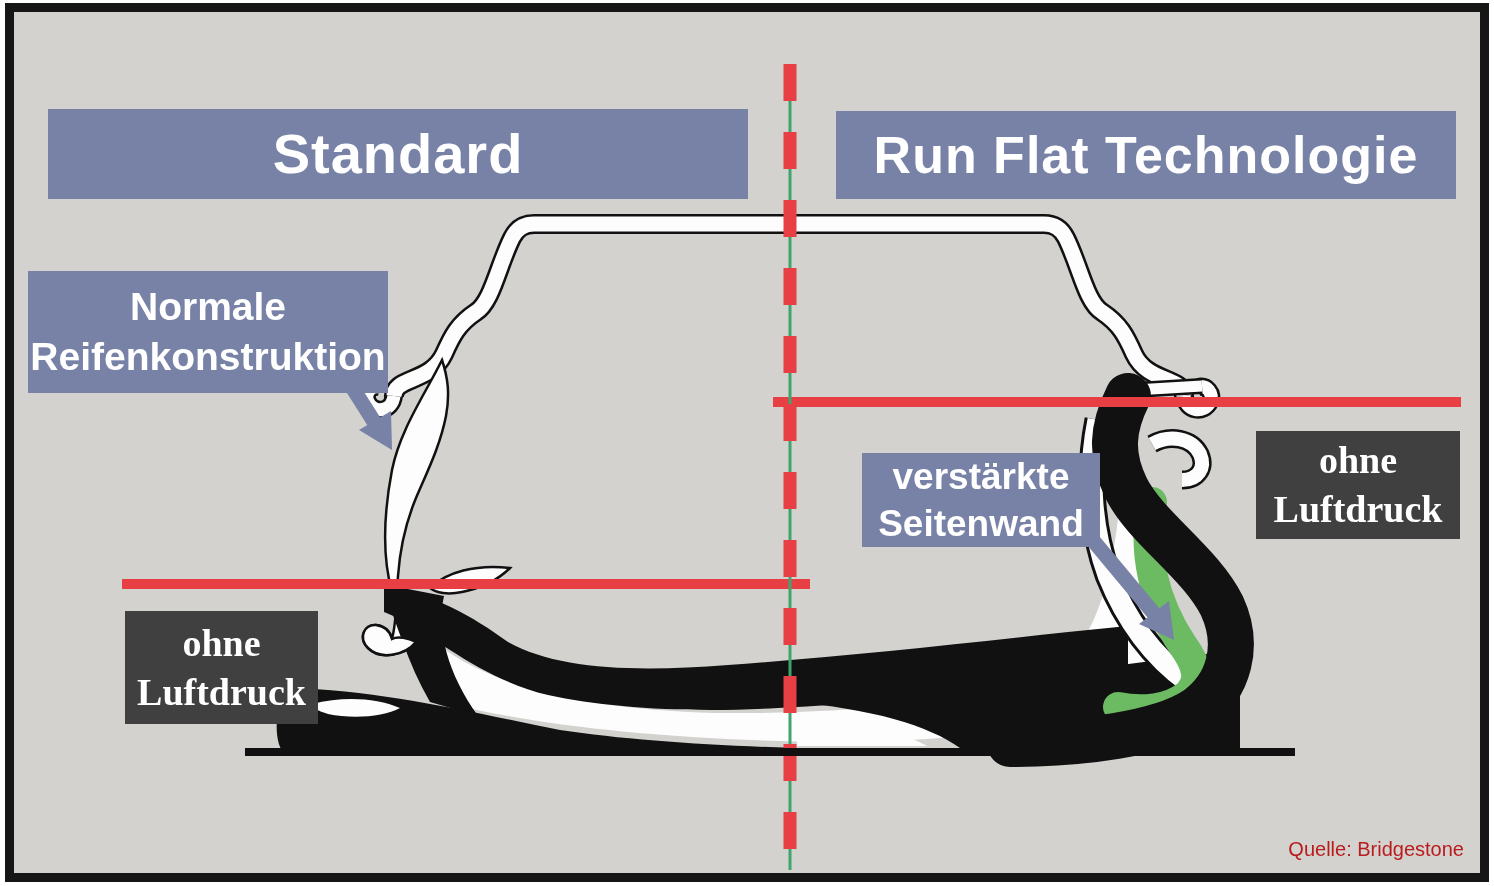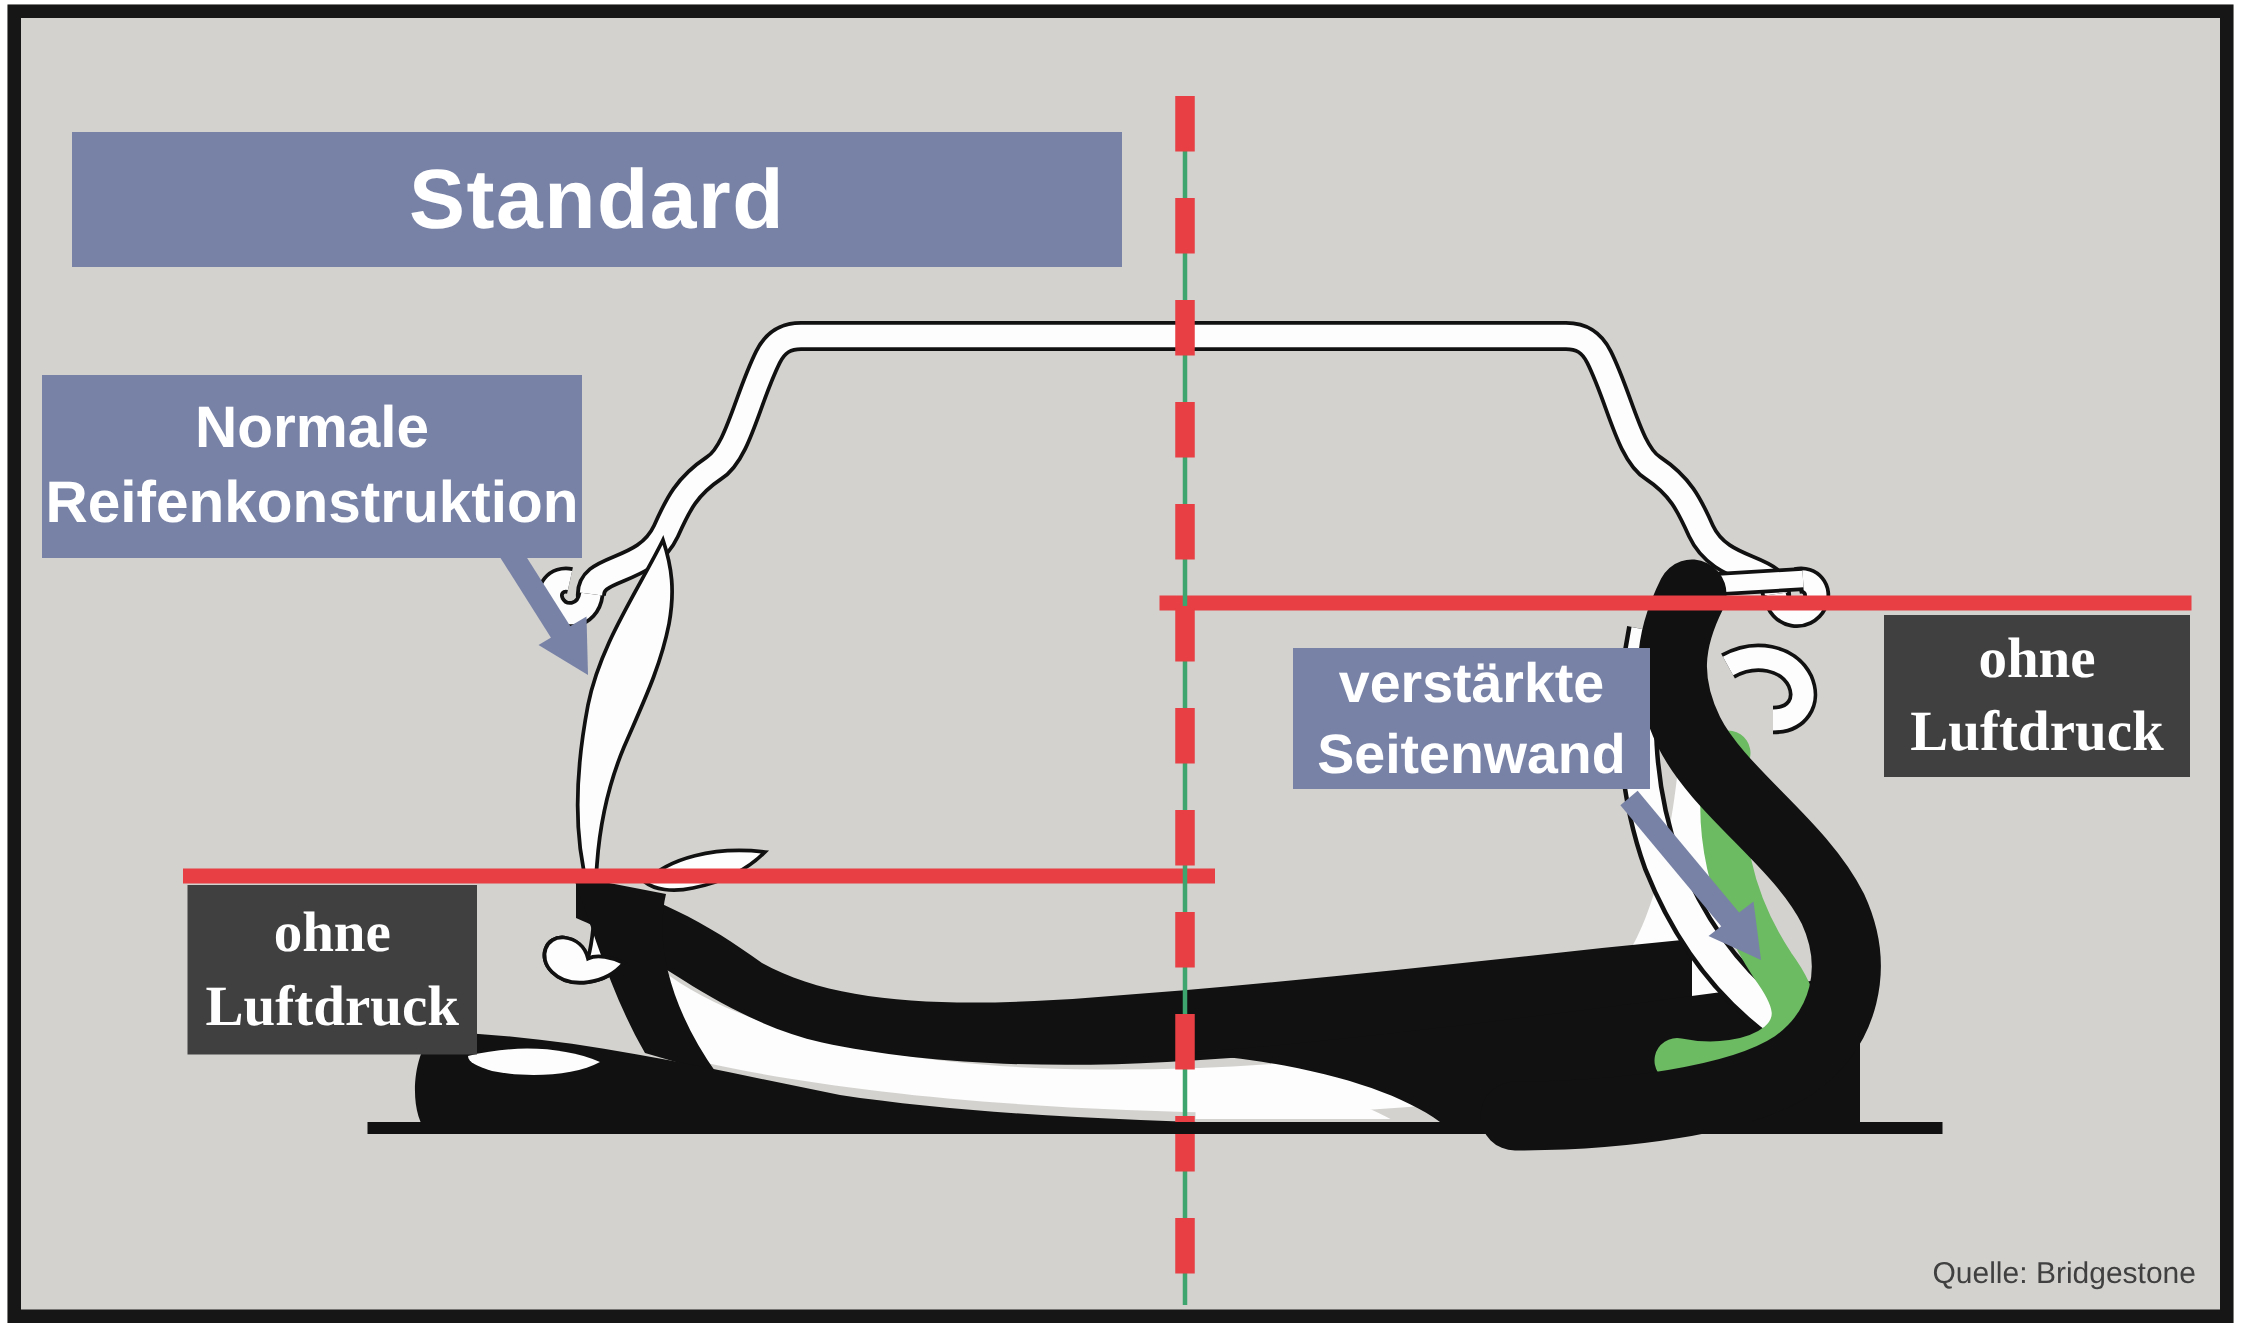--- a/index.html
+++ b/index.html
@@ -2,32 +2,32 @@
 <html><head>
 <meta charset="utf-8">
 <style>
   html,body{margin:0;padding:0;background:#ffffff;}
   #stage{position:relative;width:1494px;height:886px;background:#ffffff;overflow:hidden;
          font-family:"Liberation Sans", sans-serif;}
   #frame{position:absolute;left:5px;top:3px;width:1484px;height:879px;
          border:9px solid #161616;background:#d3d2cf;box-sizing:border-box;}
   #art{position:absolute;left:0;top:0;z-index:5;}
   .lbl{position:absolute;z-index:10;display:flex;flex-direction:column;align-items:center;
-       justify-content:center;color:#ffffff;font-weight:bold;text-align:center;line-height:1.28;}
+       justify-content:center;color:#ffffff;font-weight:bold;text-align:center;line-height:1.28;margin-top:21px;}
   .blue{background:#7882a6;}
   .red{background:#404040;font-family:Liberation Serif, serif;}
   .title{font-size:56px;letter-spacing:1px;}
   #title-left{left:48px;top:88px;width:700px;height:90px;}
   #title-right{left:836px;top:90px;width:620px;height:88px;font-size:52px;}
   #co-normale{left:28px;top:250px;width:360px;height:122px;font-size:39px;}
   #co-verst{left:862px;top:432px;width:238px;height:94px;font-size:37px;}
   #press-left{left:125px;top:590px;width:193px;height:113px;font-size:38px;}
   #press-right{left:1256px;top:410px;width:204px;height:108px;font-size:38px;}
   #quelle{position:absolute;z-index:10;left:1040px;top:838px;width:424px;text-align:right;
-          font-size:20px;color:#404040;font-weight:normal;}
+          font-size:20px;color:#b91c1c;font-weight:normal;}
 </style>
 </head>
 <body>
 
 <div id="stage">
 
   <div id="frame"></div>
 
   <svg id="art" width="1494" height="886" viewBox="0 0 1494 886">
 
@@ -83,20 +83,23 @@
     <line x1="790" y1="100" x2="790" y2="870" stroke="#3fa56e" stroke-width="3"></line>
     <line x1="790" y1="64" x2="790" y2="872" stroke="#e73f43" stroke-width="13" stroke-dasharray="37 31"></line>
 
     <rect x="245" y="748" width="1050" height="8" fill="#111111"></rect>
   </svg>
 
   <div id="title-left" class="lbl blue title">
     <span>Standard</span>
   </div>
 
+  <div id="title-right" class="lbl blue title">
+    <span>Run Flat Technologie</span>
+  </div>
 
   <div id="co-normale" class="lbl blue">
     <span>Normale</span>
     <span>Reifenkonstruktion</span>
   </div>
 
   <div id="co-verst" class="lbl blue">
     <span>verstärkte</span>
     <span>Seitenwand</span>
   </div>

